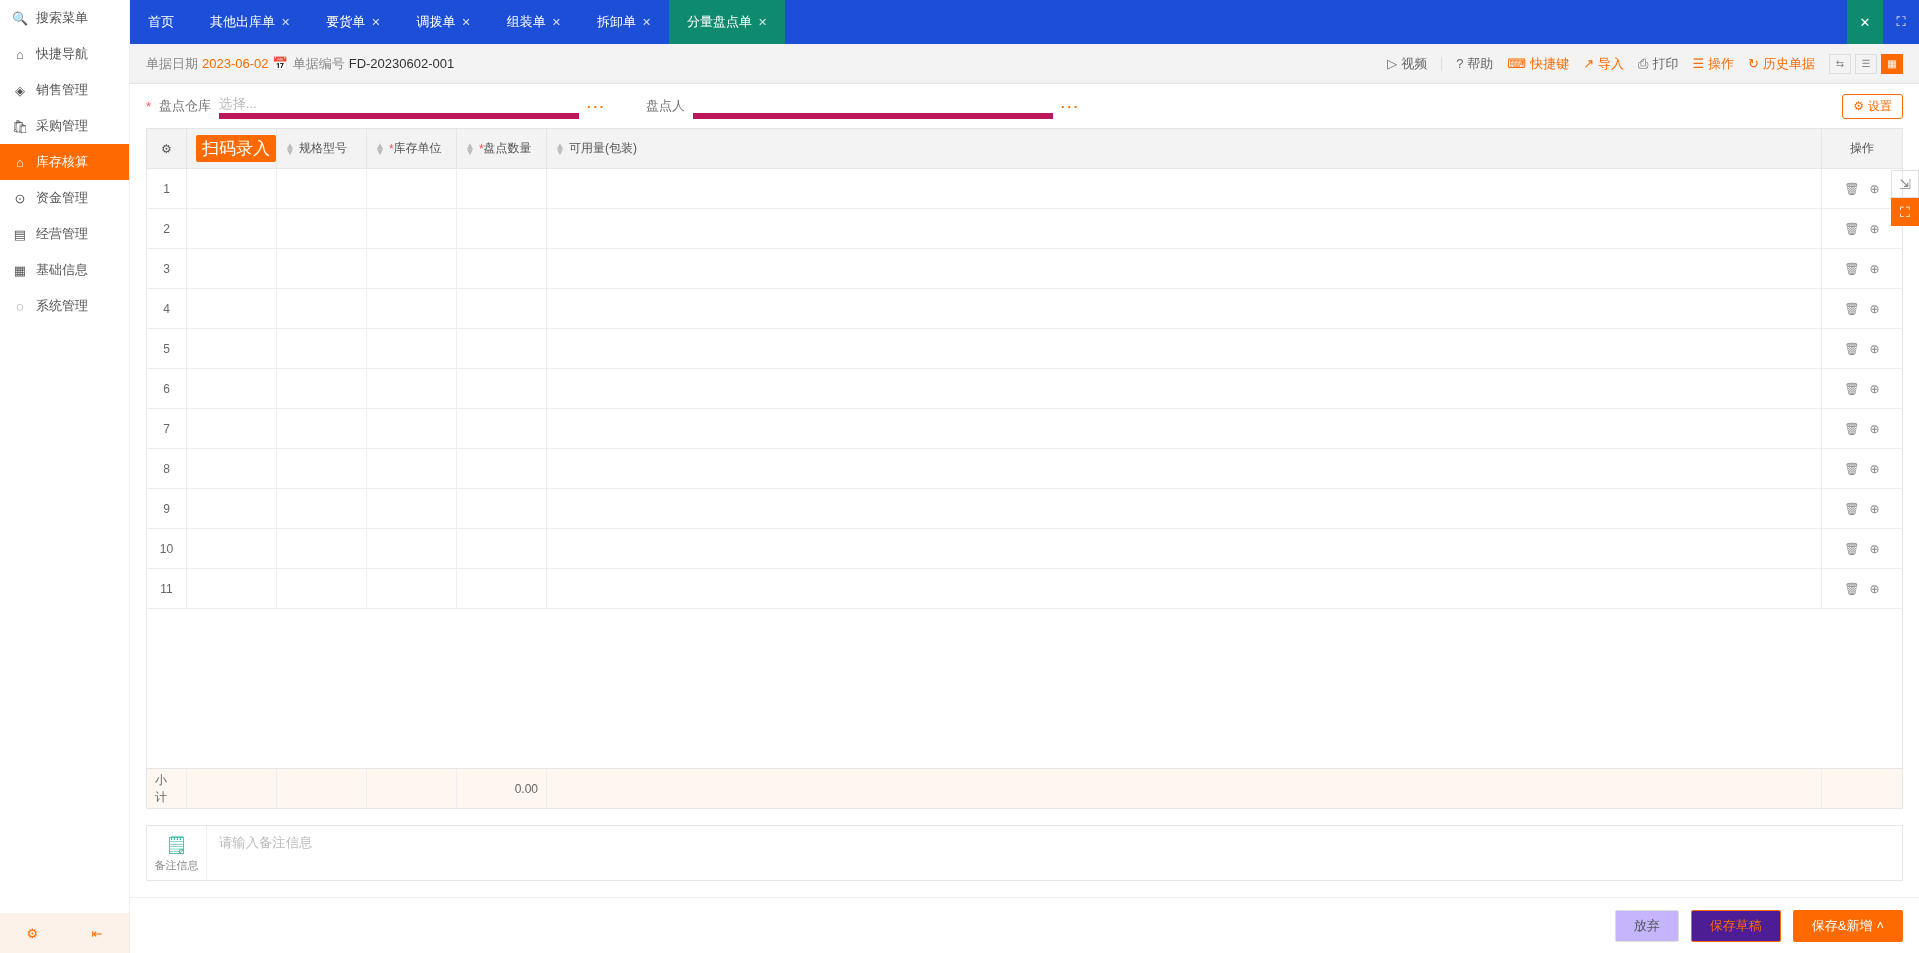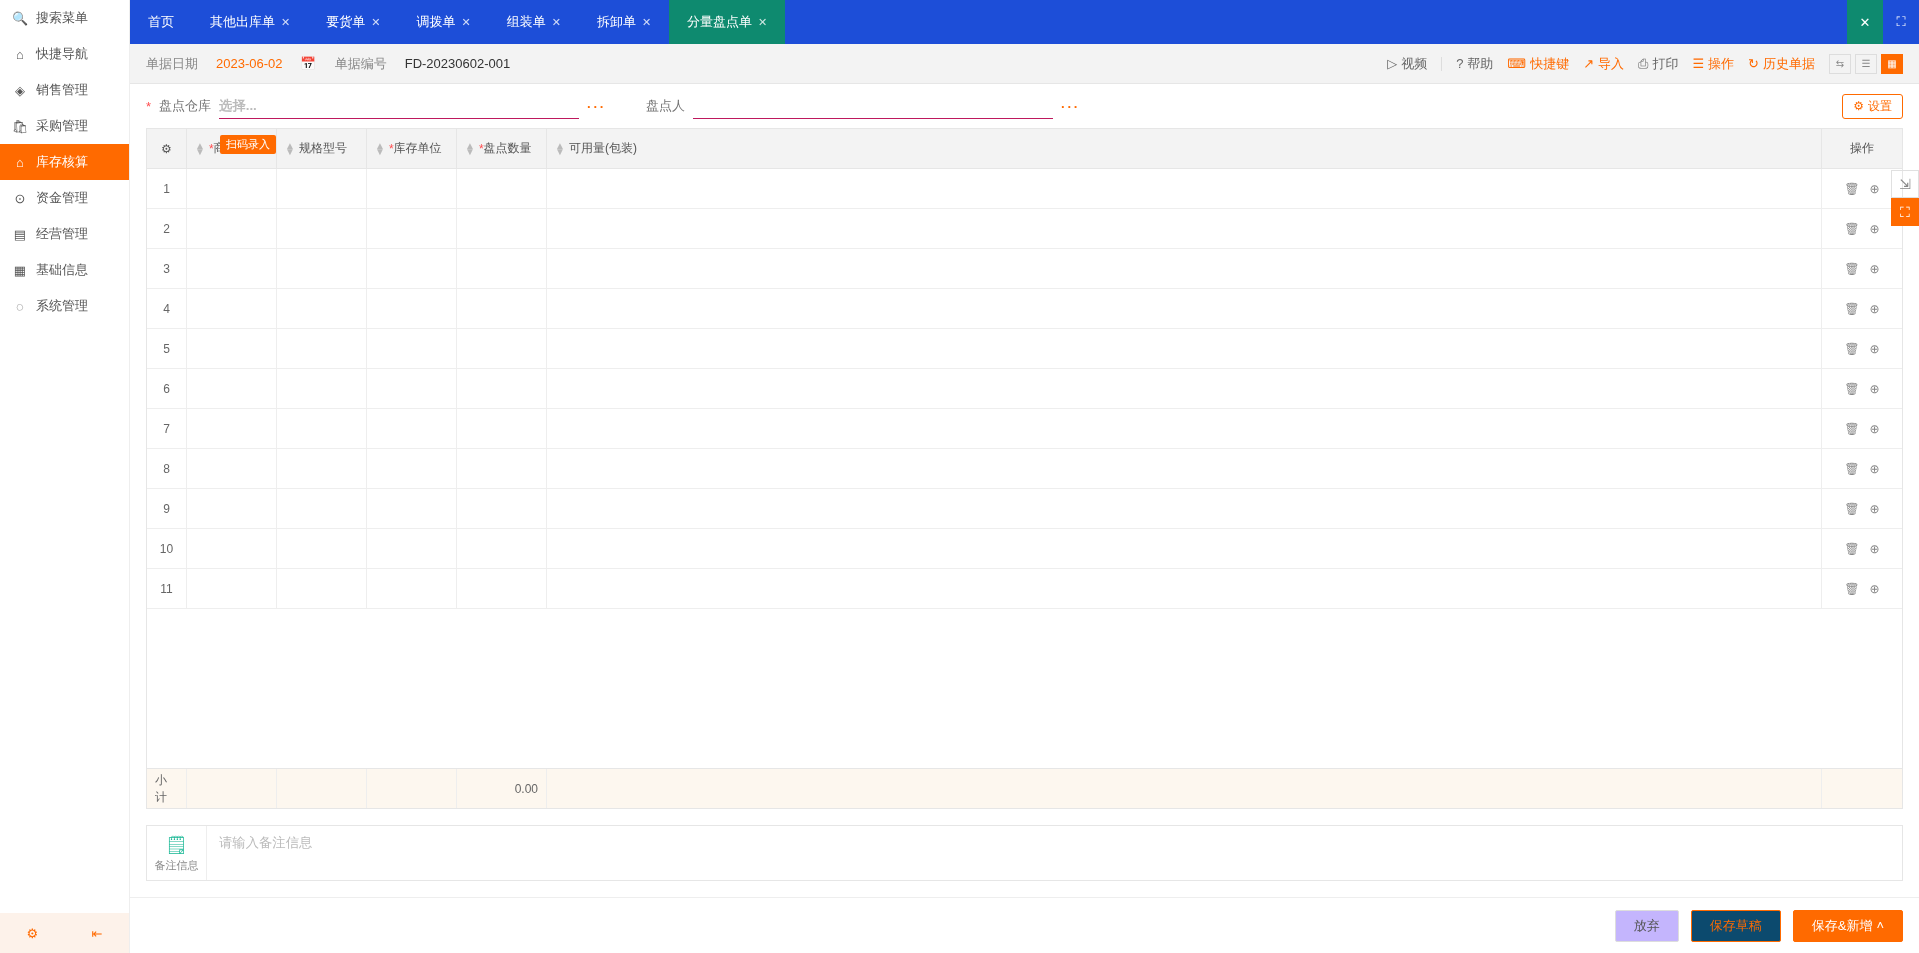--- a/index.html
+++ b/index.html
@@ -12,75 +12,75 @@
 .sidebar-footer { margin-top: auto; height: 40px; background: #fdf2ea; display: flex; align-items: center; justify-content: space-around; }
 .sidebar-footer .icon { color: #ff6a00; }
 .main { flex: 1; display: flex; flex-direction: column; background: #f5f5f5; }
 .tabs { height: 44px; background: #1d4ed8; display: flex; align-items: center; color: #fff; }
 .tab { height: 44px; padding: 0 18px; display: flex; align-items: center; gap: 6px; cursor: pointer; font-size: 13px; }
 .tab.active { background: #0e8a6f; }
 .tab .close { font-size: 11px; opacity: .8; }
 .tabs-right { margin-left: auto; display: flex; align-items: center; }
 .tabs-right .tbtn { width: 36px; height: 44px; display: flex; align-items: center; justify-content: center; background: #0e8a6f; cursor: pointer; }
 .tabs-right .tbtn.alt { background: transparent; }
-.toolbar { height: 40px; background: #f3f3f3; display: flex; align-items: center; padding: 0 16px; gap: 18px; color: #555; border-bottom: 1px solid #e6e6e6; }
+.toolbar { height: 40px; background: #f3f3f3; display: flex; align-items: center; padding: 0 16px; gap: 4px; color: #555; border-bottom: 1px solid #e6e6e6; }
 .toolbar .label { color: #888; }
 .toolbar .value { color: #333; }
 .toolbar .date { color: #ff6a00; }
 .toolbar .cal-icon { color: #ff6a00; }
 .toolbar-right { margin-left: auto; display: flex; align-items: center; gap: 14px; }
 .toolbar-right .tb-action { display: flex; align-items: center; gap: 4px; color: #666; cursor: pointer; }
 .toolbar-right .tb-action.orange { color: #ff6a00; }
 .toolbar-right .sep { width: 1px; height: 14px; background: #ddd; }
 .toolbar-right .view-toggle { display: flex; gap: 4px; }
 .toolbar-right .view-btn { width: 22px; height: 20px; border: 1px solid #ddd; display: flex; align-items: center; justify-content: center; cursor: pointer; font-size: 10px; color: #888; }
 .toolbar-right .view-btn.active { background: #ff6a00; border-color: #ff6a00; color: #fff; }
 .content { flex: 1; background: #fff; margin: 0; padding: 0 16px 16px 16px; display: flex; flex-direction: column; overflow: hidden; }
 .form-row { display: flex; align-items: center; height: 44px; gap: 40px; }
 .form-field { display: flex; align-items: center; gap: 8px; }
 .form-field .req { color: #ff4d4f; }
 .form-field .flabel { color: #737373; }
-.form-field .finput { width: 360px; border: none; border-bottom: 1px solid #be185d; height: 26px; outline: none; color: #1d4ed8; font-weight: bold; }
+.form-field .finput { width: 360px; border: none; border-bottom: 6px solid #be185d; height: 26px; outline: none; color: #1d4ed8; }
 .form-field .finput::placeholder { color: #bbb; }
 .form-field .more { color: #ff6a00; cursor: pointer; font-weight: bold; letter-spacing: 2px; }
 .settings-btn { margin-left: auto; border: 1px solid #ff6a00; color: #ff6a00; padding: 3px 10px; border-radius: 3px; display: flex; align-items: center; gap: 4px; cursor: pointer; font-size: 12px; }
 .table-wrap { flex: 1; border: 1px solid #e6e6e6; display: flex; flex-direction: column; overflow: hidden; position: relative; }
 .thead { display: flex; background: #f3f3f3; border-bottom: 1px solid #e6e6e6; height: 40px; font-size: 12px; color: #555; }
 .th { display: flex; align-items: center; border-right: 1px solid #e6e6e6; padding: 0 8px; position: relative; }
 .th .sort { color: #bbb; margin-right: 4px; font-size: 10px; display: flex; flex-direction: column; line-height: 6px; }
 .th .req { color: #ff4d4f; }
 .th-gear { width: 40px; justify-content: center; }
 .th-code { width: 90px; }
 .th-spec { width: 90px; }
 .th-unit { width: 90px; }
 .th-qty { width: 90px; }
 .th-avail { flex: 1; }
 .th-op { width: 80px; justify-content: center; border-right: none; }
-.scan-badge { position: absolute; right: 0; top: 6px; background: #ff6a00; color: #fff; font-size: 11px; padding: 2px 6px; border-radius: 2px; }
+.scan-badge { position: absolute; right: 0; top: 6px; background: #ff6a00; color: #fff; font-size: 17px; padding: 2px 6px; border-radius: 2px; }
 .tbody { flex: 1; overflow-y: auto; }
 .trow { display: flex; border-bottom: 1px solid #eee; height: 40px; }
 .td { border-right: 1px solid #eee; display: flex; align-items: center; padding: 0 8px; font-size: 12px; color: #666; }
 .td-idx { width: 40px; justify-content: center; }
 .td-code { width: 90px; }
 .td-spec { width: 90px; }
 .td-unit { width: 90px; }
 .td-qty { width: 90px; }
 .td-avail { flex: 1; }
 .td-op { width: 80px; justify-content: center; border-right: none; gap: 10px; color: #888; }
 .td-op .iconbtn { cursor: pointer; }
 .tfoot { display: flex; background: #fdf7ef; height: 40px; border-top: 1px solid #e6e6e6; font-size: 12px; }
 .remark-box { margin-top: 16px; border: 1px solid #e6e6e6; display: flex; height: 56px; }
 .remark-side { width: 60px; display: flex; flex-direction: column; align-items: center; justify-content: center; gap: 2px; border-right: 1px solid #eee; color: #888; font-size: 11px; }
 .remark-side .icon { color: #17b794; font-size: 18px; }
 .remark-input { flex: 1; border: none; outline: none; padding: 8px 12px; resize: none; font-family: inherit; }
 .remark-input::placeholder { color: #bbb; }
 .footer { height: 56px; background: #fff; border-top: 1px solid #eee; display: flex; align-items: center; justify-content: flex-end; gap: 12px; padding: 0 16px; }
 .footer .btn { height: 32px; padding: 0 18px; border-radius: 2px; cursor: pointer; display: flex; align-items: center; font-size: 13px; gap: 4px; }
 .footer .btn-default { border: 1px solid #ddd; background: #c4b5fd; color: #555; }
-.footer .btn-outline { border: 1px solid #ff6a00; background: #0c4a6e; color: #ff6a00; }
+.footer .btn-outline { border: 1px solid #ff6a00; background: #4c1d95; color: #ff6a00; }
 .footer .btn-primary { background: #ff6a00; color: #fff; border: 1px solid #ff6a00; }
 .right-float { position: absolute; right: 0; top: 170px; display: flex; flex-direction: column; }
 .right-float .fbtn { width: 28px; height: 28px; display: flex; align-items: center; justify-content: center; font-size: 14px; border: 1px solid #e0e0e0; color: #888; cursor: pointer; }
 .right-float .fbtn.orange { background: #ff6a00; color: #fff; border-color: #ff6a00; }
 .tbody::-webkit-scrollbar { width: 10px; }
 .tbody::-webkit-scrollbar-thumb { background: #ccc; border-radius: 5px; }
 </style>
 </head>
 <body>
 

